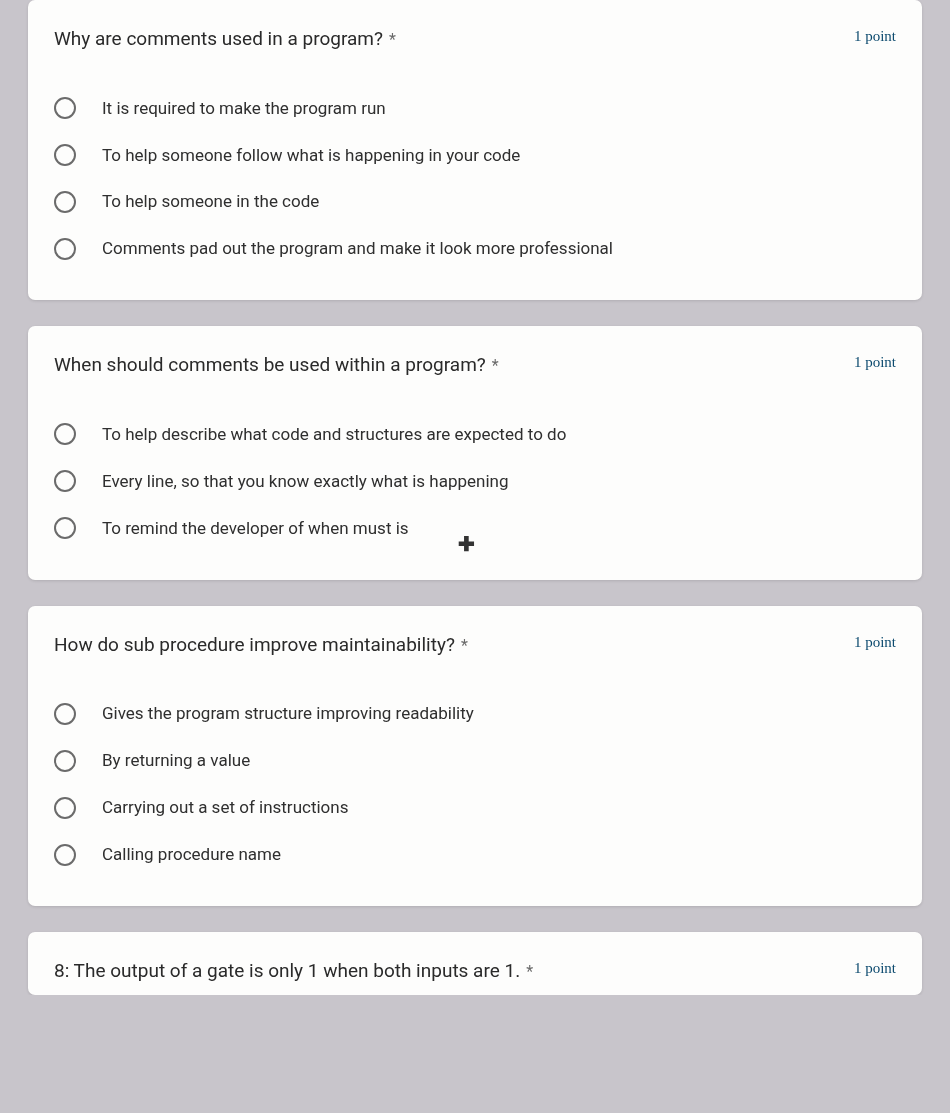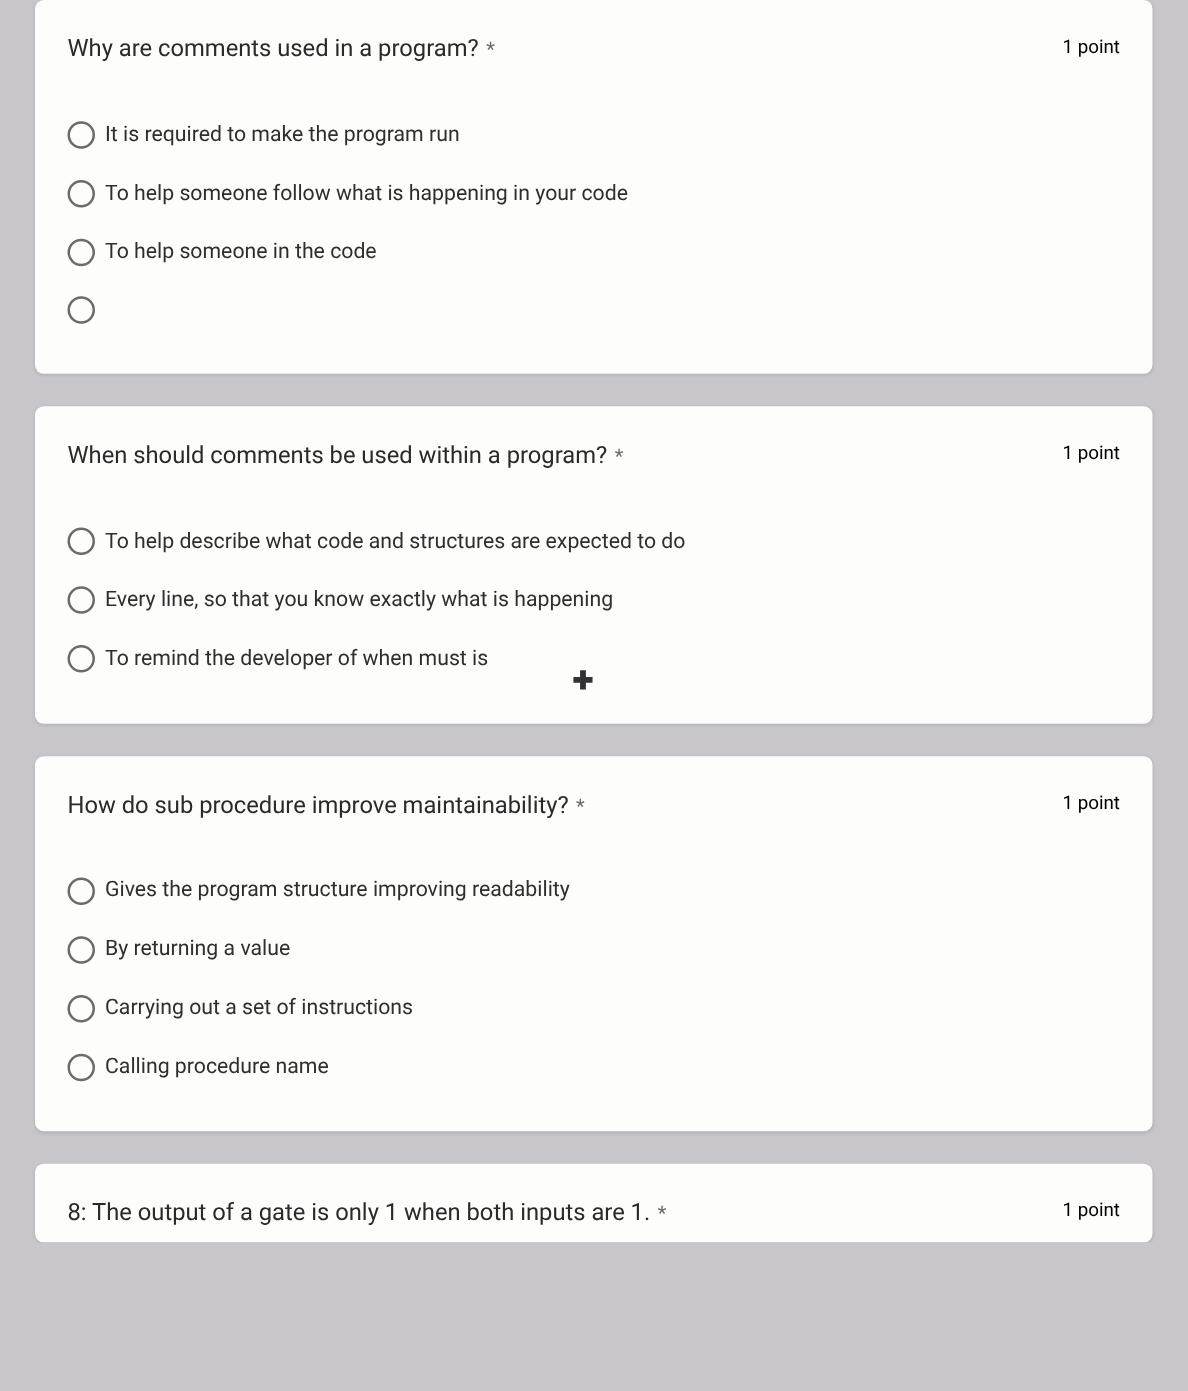--- a/index.html
+++ b/index.html
@@ -29,29 +29,30 @@
     color: #2a2a2a;
     line-height: 1.4;
   }
   .asterisk {
     color: #6a6a6a;
     font-size: 16px;
     margin-left: 2px;
   }
   .points {
     font-size: 15px;
-    color: #000000;
+    color: #0c4a6e;
     white-space: nowrap;
     margin-left: 18px;
     padding-top: 2px;
+    font-family: Liberation Serif, serif;
   }
   .option {
     display: flex;
     align-items: center;
-    gap: 8px;
+    gap: 26px;
     padding: 12px 0;
     cursor: pointer;
   }
   .radio {
     width: 22px;
     height: 22px;
     flex: 0 0 22px;
     border: 2.4px solid #6b6b6b;
     border-radius: 50%;
     background: transparent;
@@ -91,20 +92,21 @@
   <div class="option">
         <span class="radio"></span>
         <span class="opt-label">To help someone follow what is happening in your code</span>
       </div>
   <div class="option">
         <span class="radio"></span>
         <span class="opt-label">To help someone in the code</span>
       </div>
   <div class="option">
         <span class="radio"></span>
+        <span class="opt-label">Comments pad out the program and make it look more professional</span>
       </div>
 </div>
 
 <div class="card">
   <div class="q-header">
     <div class="q-title">
       <span>When should comments be used within a program?</span><span class="asterisk"> *</span>
     </div>
     <div class="points">1 point</div>
   </div>

